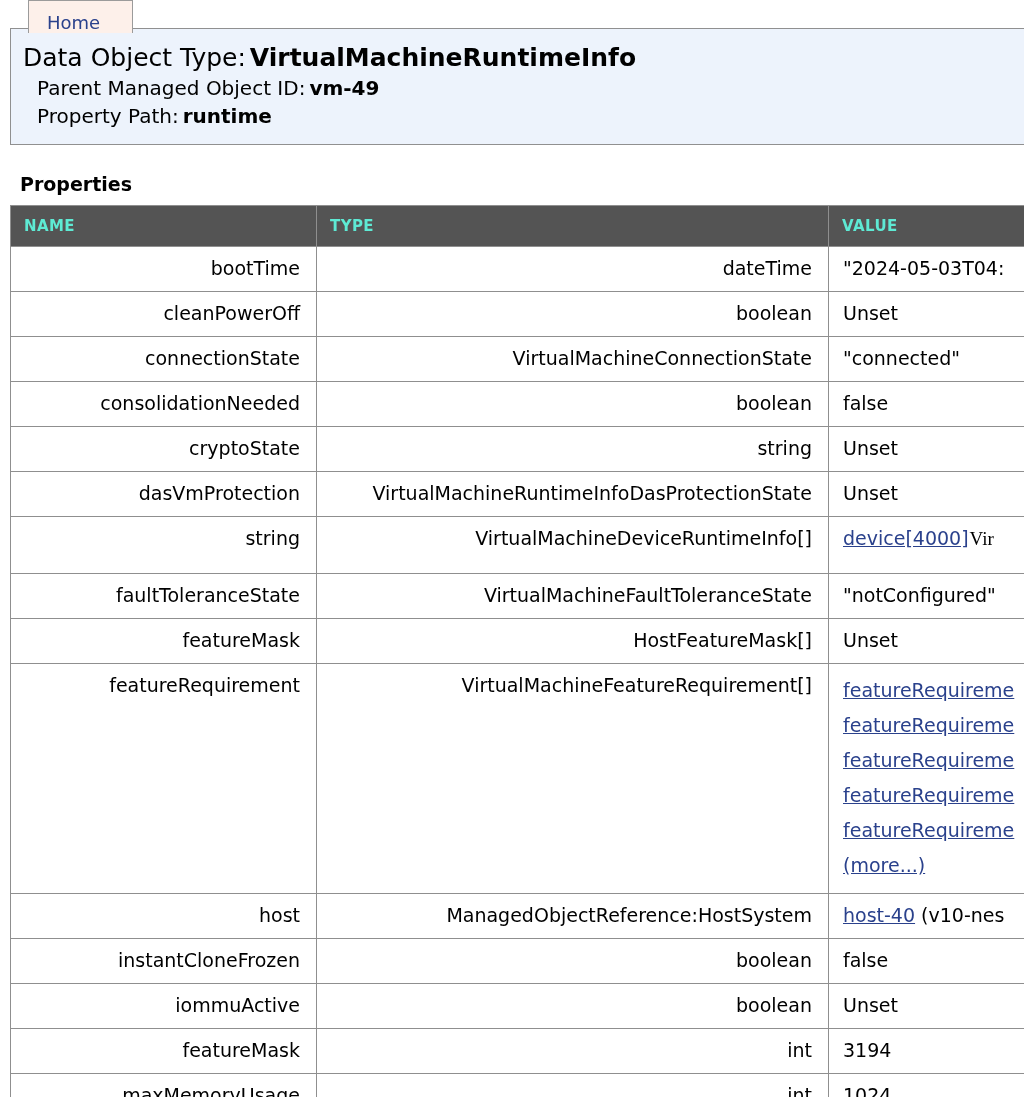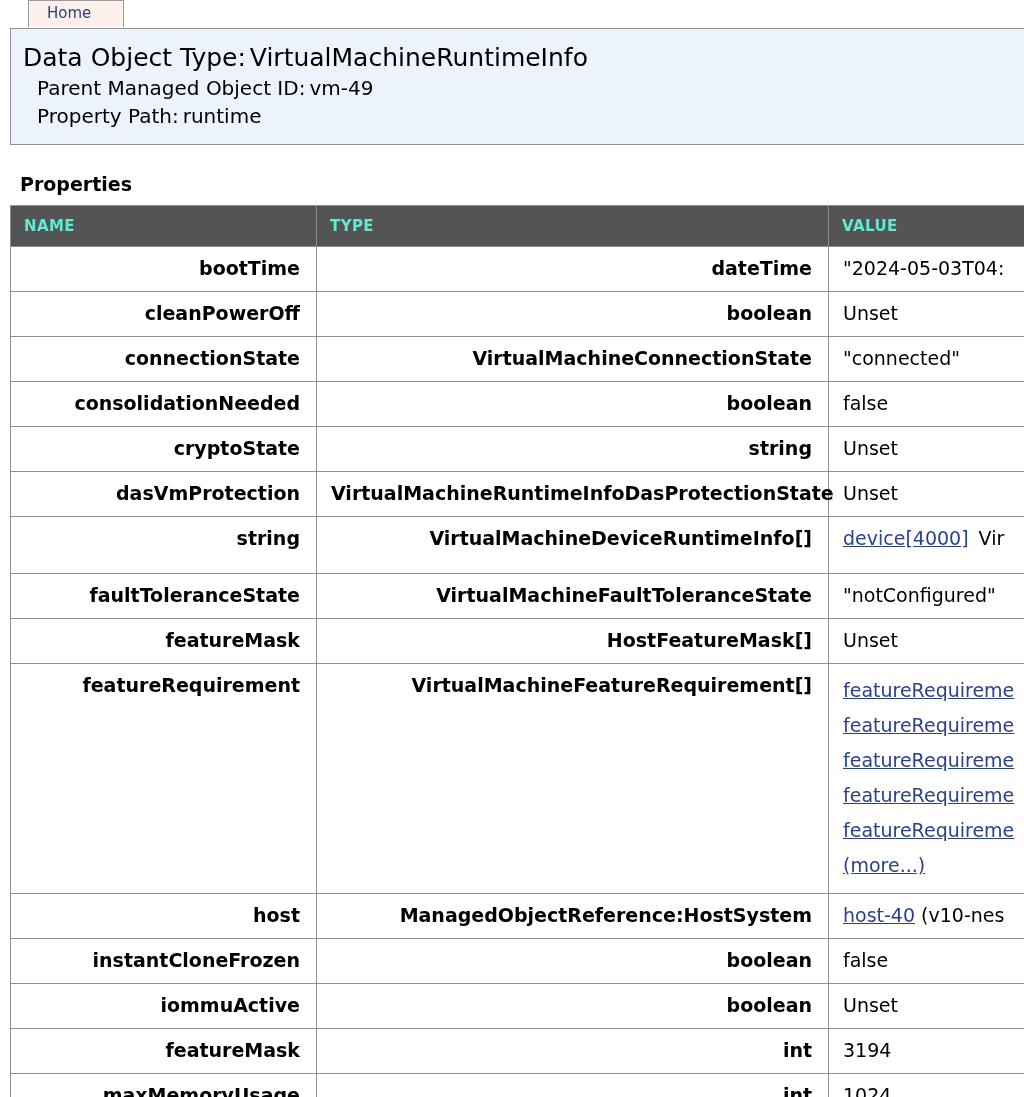--- a/index.html
+++ b/index.html
@@ -14,43 +14,43 @@
 
   
   .tab-row {
     margin-left: 28px;
     height: 28px;
     position: relative;
     z-index: 2;
   }
   .tab {
     display: inline-block;
-    height: 27px;
+    height: 33px;
     background: #fdf0ea;
     border: 1px solid #9b9b9b;
     border-bottom: none;
-    padding: 3px 32px 0 18px;
-    font-size: 15px;
+    padding: 11px 32px 0 18px;
+    font-size: 18px;
     color: #2a418c;
     text-decoration: none;
   }
 
   
   .header-box {
     margin-left: 10px;
     width: 1440px;
     background: #edf3fc;
     border: 1px solid #909090;
     padding: 13px 12px 15px 12px;
     position: relative;
     z-index: 1;
   }
   .header-line1 { font-size: 25px; line-height: 31px; }
   .header-line2, .header-line3 { font-size: 20px; line-height: 26px; margin-left: 14px; margin-top: 2px; }
-  .header-box b { font-weight: normal; }
+  .header-box b { font-weight: bold; }
   .hdr-label { margin-right: 4px; text-align: right; }
 
   
   .props-title {
     margin: 28px 0 10px 20px;
     font-size: 19px;
     font-weight: bold;
   }
   table.props {
     margin-left: 10px;
@@ -73,29 +73,29 @@
   table.props td {
     border: 1px solid #8f8f8f;
     font-size: 19px;
     line-height: 25px;
     padding: 9px 16px 10px 14px;
     vertical-align: top;
     background: #ffffff;
     white-space: nowrap;
     overflow: visible;
   }
-  td.name, td.type { text-align: right; font-weight: bold; }
+  td.name, td.type { text-align: right; }
   td.value { text-align: left; }
   td a {
     color: #2a418c;
   }
   .link-suffix { margin-left: 6px; color: #000; }
   
   tbody tr:nth-child(7) td { padding-bottom: 22px; }
-  tbody tr:nth-child(7) .link-suffix { margin-left: 10px; }
+  tbody tr:nth-child(7) .link-suffix { margin-left: 1px; font-family: Liberation Serif, serif; }
   
   .link-stack div { line-height: 35px; }
 </style>
 </head>
 <body>
 
 <div class="page">
 
   <div class="tab-row">
     <a href="#" class="tab">Home</a>

